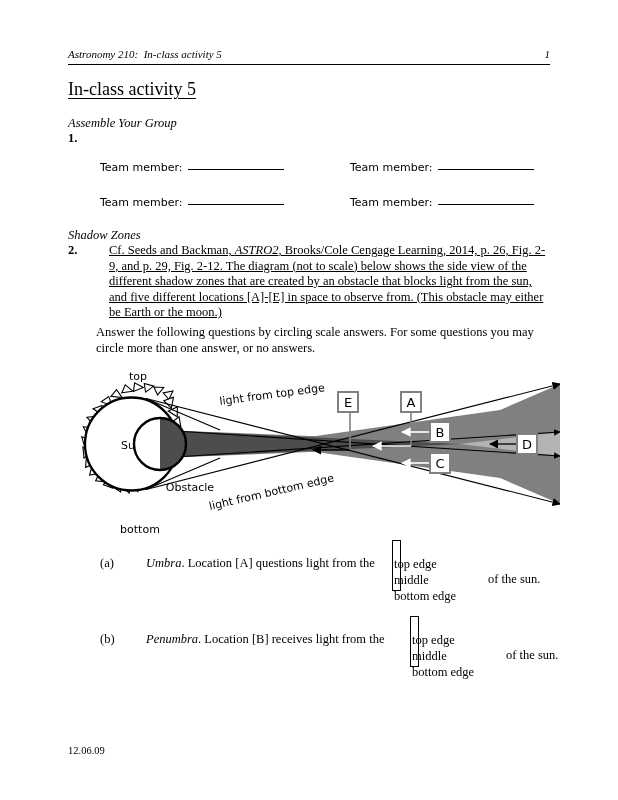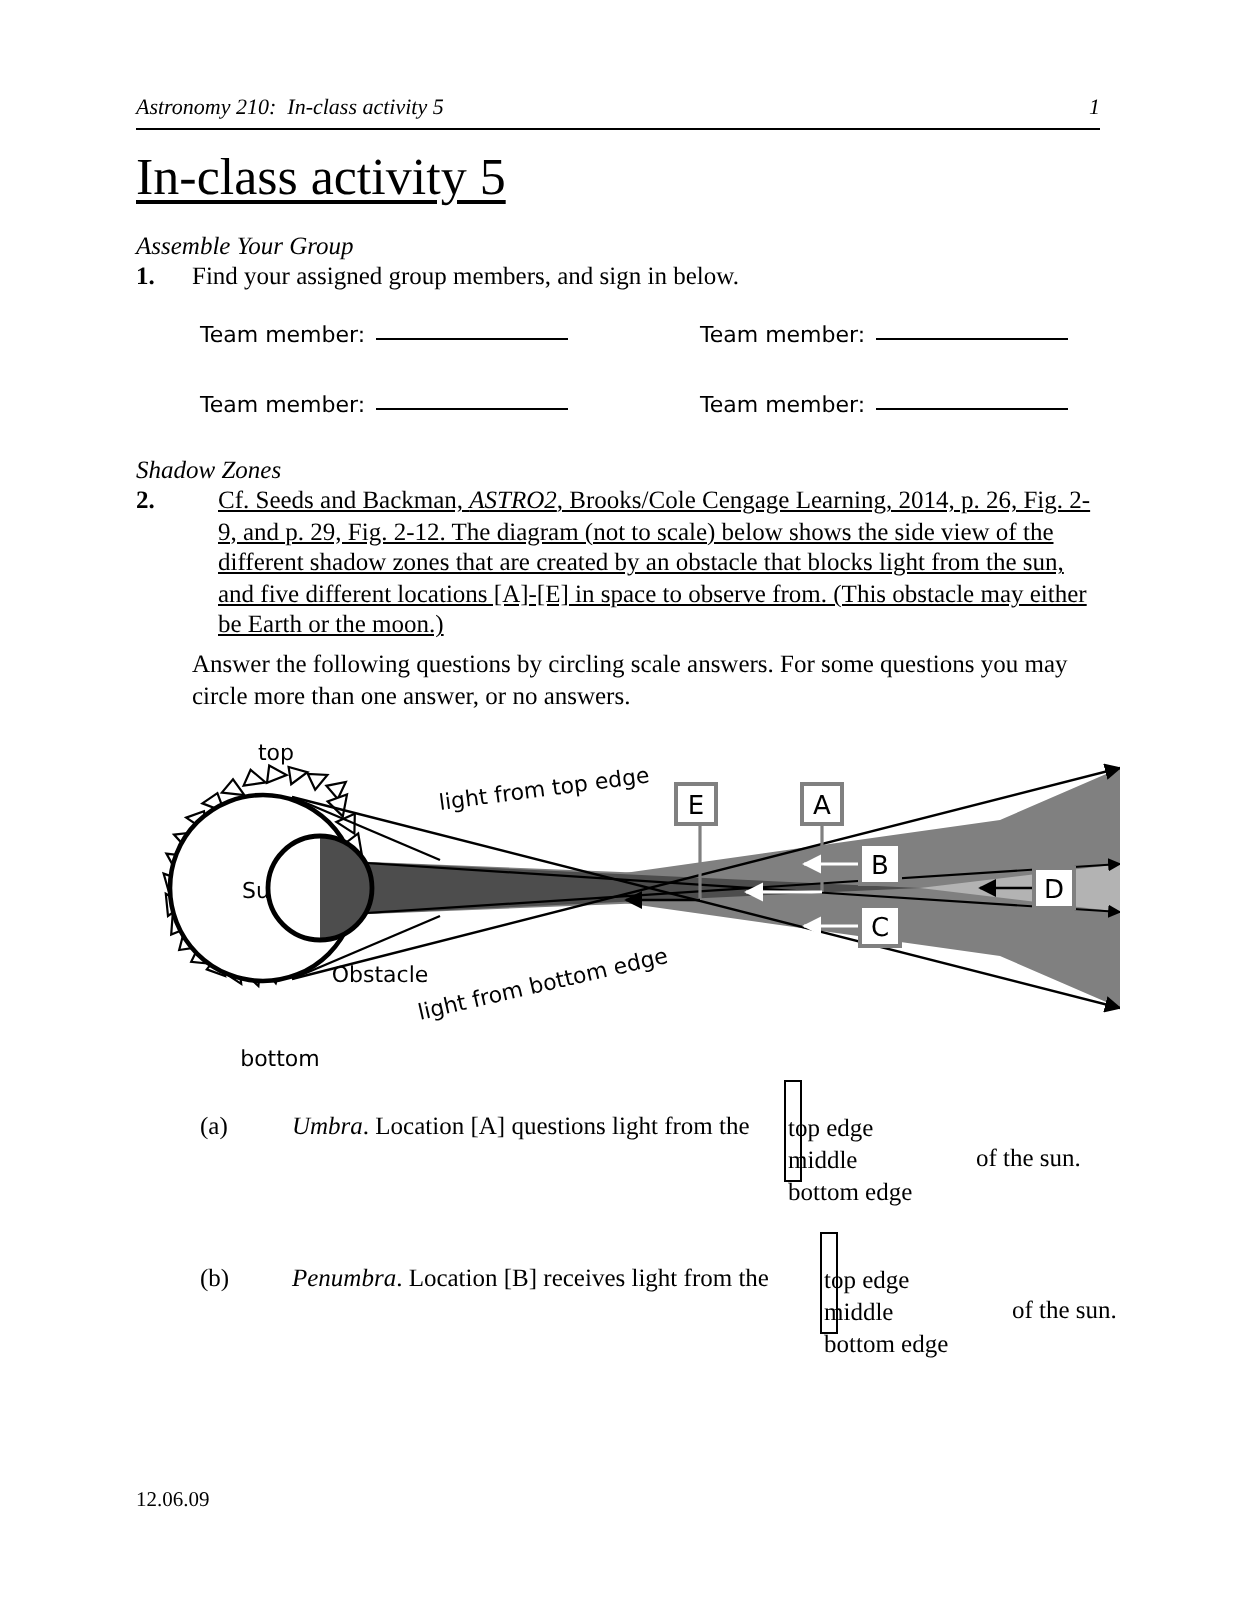--- a/index.html
+++ b/index.html
@@ -43,21 +43,21 @@
   .header-page {
     position: absolute;
     right: 0; top: 0;
   }
 
   
   .doc-title {
     position: absolute;
     left: 68px;
     top: 74px;
-    font-size: 26px;
+    font-size: 18px;
     line-height: 30px;
     text-decoration: underline;
     text-underline-offset: 3px;
     letter-spacing: 0px;
   }
 
   
   .section-head {
     position: absolute;
     font-style: italic;
@@ -190,21 +190,20 @@
 
   <div class="header">
     <span class="header-title">Astronomy 210:  In-class activity 5</span>
     <span class="header-page">1</span>
   </div>
 
   <div class="doc-title">In-class activity 5</div>
 
   <div class="section-head" id="sec-assemble">Assemble Your Group</div>
   <div class="item-num" id="num-1">1.</div>
-  <div class="item-body" id="body-1">Find your assigned group members, and sign in below.</div>
 
   <div class="team-row" id="team-1">
     <span class="team-label">Team member:</span><span class="team-rule"></span>
   </div>
   <div class="team-row" id="team-2">
     <span class="team-label">Team member:</span><span class="team-rule"></span>
   </div>
   <div class="team-row" id="team-3">
     <span class="team-label">Team member:</span><span class="team-rule"></span>
   </div>

